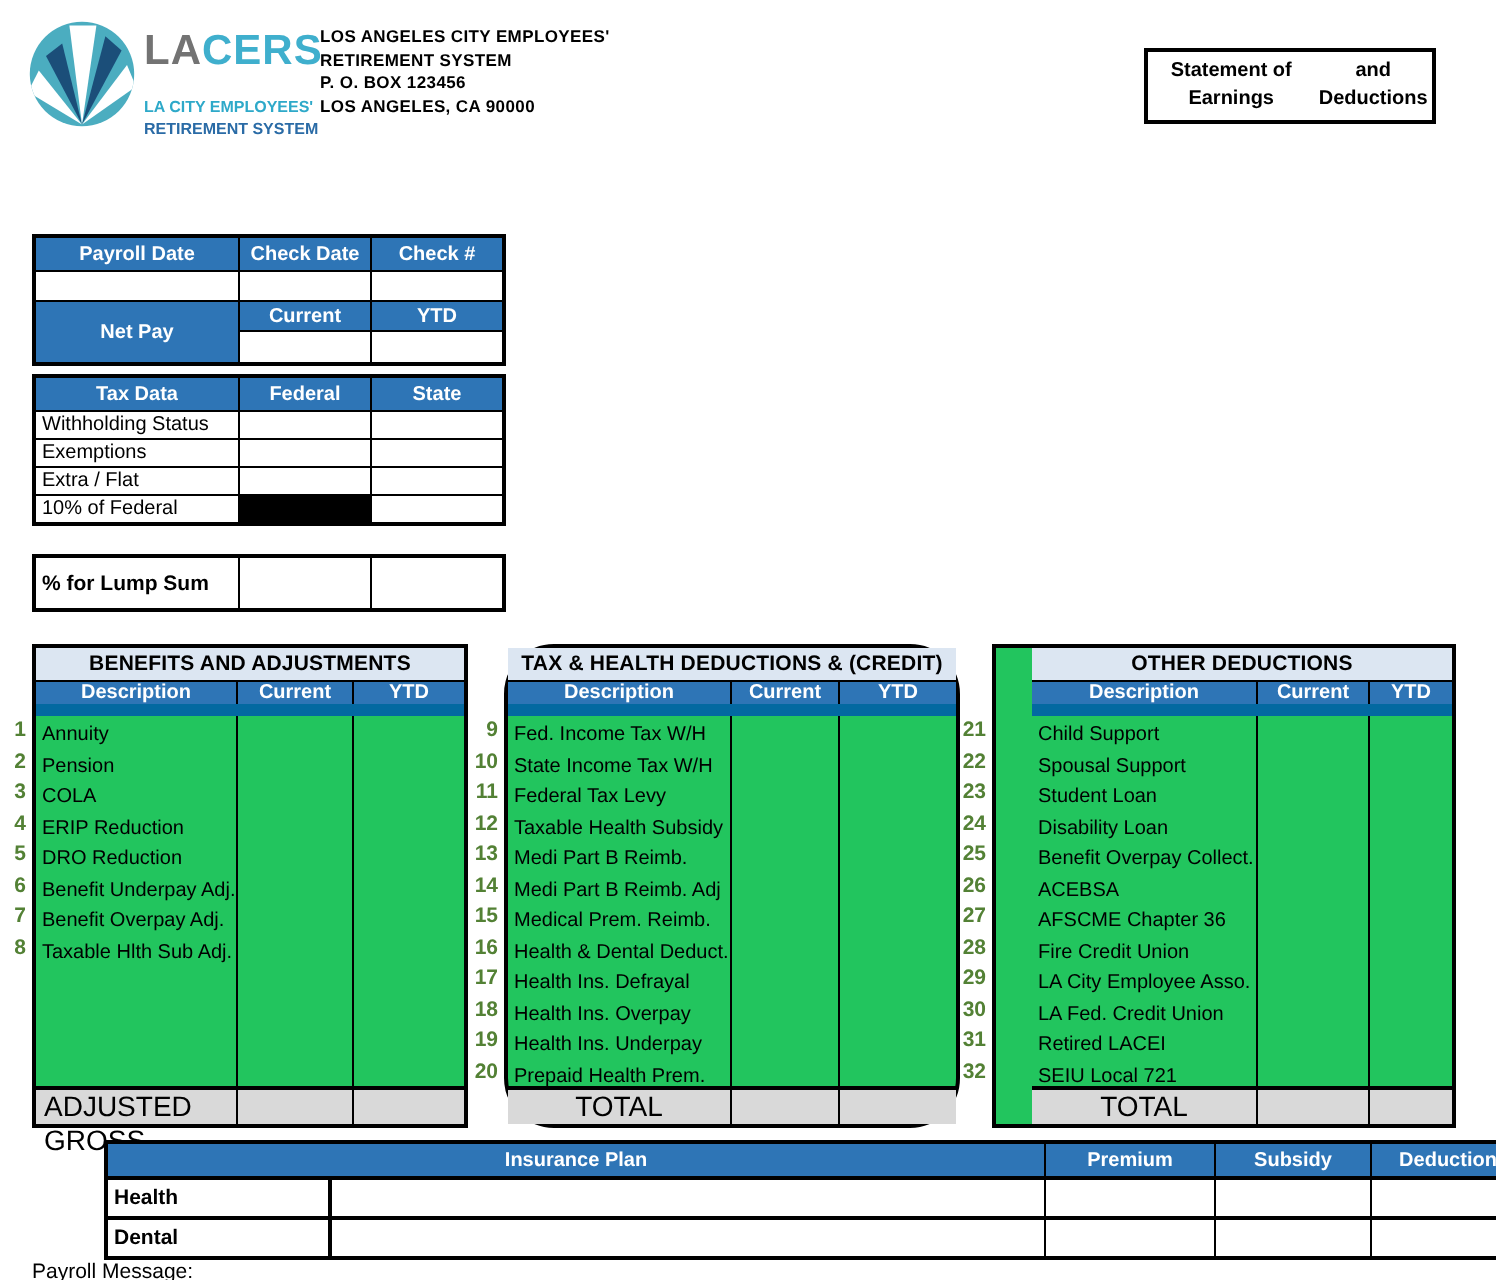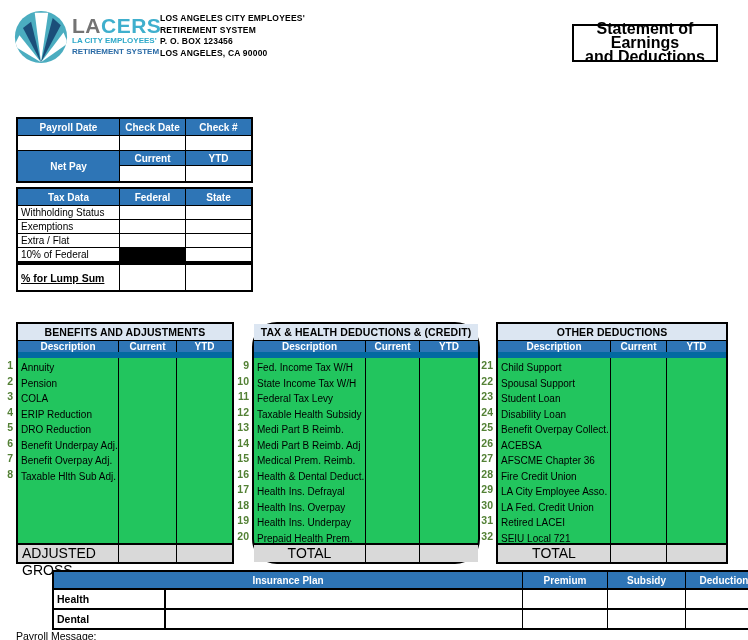--- a/index.html
+++ b/index.html
@@ -4,51 +4,51 @@
 <style>
   * { box-sizing: border-box; margin: 0; padding: 0; }
   body { background:#fff; font-family:"Liberation Sans", sans-serif; color:#000; }
   .page { position:relative; width:748px; height:640px; background:#fff; overflow:hidden; }
 
   
   .logo-mark { position:absolute; left:14px; top:10px; width:54px; height:54px; }
   .logo-text { position:absolute; left:72px; top:16px; width:88px; }
   .lacers-word { font-size:21px; font-weight:bold; letter-spacing:0.5px; line-height:20px; }
   .la { color:#737373; } .cers { color:#3FAFCD; }
-  .tag1 { margin-top:0; font-size:8px; font-weight:bold; color:#2EA9C9; white-space:nowrap; }
+  .tag1 { margin-top:13px; font-size:8px; font-weight:bold; color:#2EA9C9; white-space:nowrap; }
   .tag2 { margin-top:2px; font-size:8px; font-weight:bold; color:#2A6BA6; white-space:nowrap; }
   .addr { position:absolute; left:160px; top:13px; font-size:8.5px; font-weight:bold; line-height:11.5px; letter-spacing:0.2px; }
   .stmt-box { position:absolute; left:572px; top:24px; width:146px; height:38px; border:2px solid #000;
-              display:flex; flex-direction:column; align-items:center; justify-content:center;
-              font-size:16px; font-weight:bold; line-height:14px; text-align:center; }
+              display:flex; align-items:center; justify-content:center;
+              font-size:10px; font-weight:bold; line-height:14px; text-align:center; }
 
   
   .grid3 { position:absolute; left:16px; width:237px; border:2px solid #000; display:grid;
            grid-template-columns:101px 66px 1fr; background:#fff; }
   .paytbl { top:117px; grid-template-rows:16px 15px 15px 16px; }
   .taxtbl { top:187px; grid-template-rows:16px 14px 14px 14px 14px; }
-  .lumptbl { top:263px; grid-template-rows:25px;text-decoration:underline; }
+  .lumptbl { top:277px; grid-template-rows:25px; }
   .bh { background:#2E75B6; color:#fff; font-weight:bold; font-size:10px;
         display:flex; align-items:center; justify-content:center; }
   .cell { background:#fff; }
   .blk { background:#000; }
   .bl { border-left:1px solid #000; }
   .bt { border-top:1px solid #000; }
   .lab { background:#fff; font-size:10px; display:flex; align-items:center; padding-left:3px; }
   .lab.bold { font-weight:bold; font-size:10.5px; }
   .netpay { grid-row:3/5; grid-column:1; }
 
   
   .main { position:absolute; left:0; top:322px; width:748px; height:242px; display:flex; }
   .gut { padding-top:36px; }
   .g0 { width:16px; } .g1 { width:18px; } .g2 { width:16px; }
   .rnum { height:15.5px; line-height:15.5px; font-size:10.5px; font-weight:bold;
           color:#538135; text-align:right; padding-right:3px; }
   .tbl { border:2px solid #000; display:flex; flex-direction:column; background:#22c55e; }
-  .t1 { width:218px; } .t2 { width:228px;border-radius:25px; } .t3 { width:232px; }
+  .t1 { width:218px; } .t2 { width:228px;border-radius:25px; } .t3 { width:232px;padding-left:18px; }
   .tbl .title { height:17px; line-height:16px; background:#DCE6F2; border-bottom:1px solid #000;
                 font-size:10.5px; font-weight:bold; text-align:center; letter-spacing:0.1px; }
   .tbl .cols { display:flex; height:17px; border-bottom:6px solid #0369a1; }
   .tbl .cols .c { line-height:16px; text-align:center; }
   .tbl .body { flex:1; display:flex; min-height:0; }
   .tbl .body .col { padding-top:2px; overflow:hidden; }
   .tbl .body .col + .col, .tbl .cols .c + .c, .tbl .foot .fcell + .fcell { border-left:1px solid #000; }
   .rlabel { height:15.5px; line-height:15.5px; font-size:10px; padding-left:3px; white-space:nowrap; }
   .tbl .foot { display:flex; height:19px; border-top:2px solid #000; }
   .fcell { background:#D9D9D9; font-size:14px; line-height:17px; }

